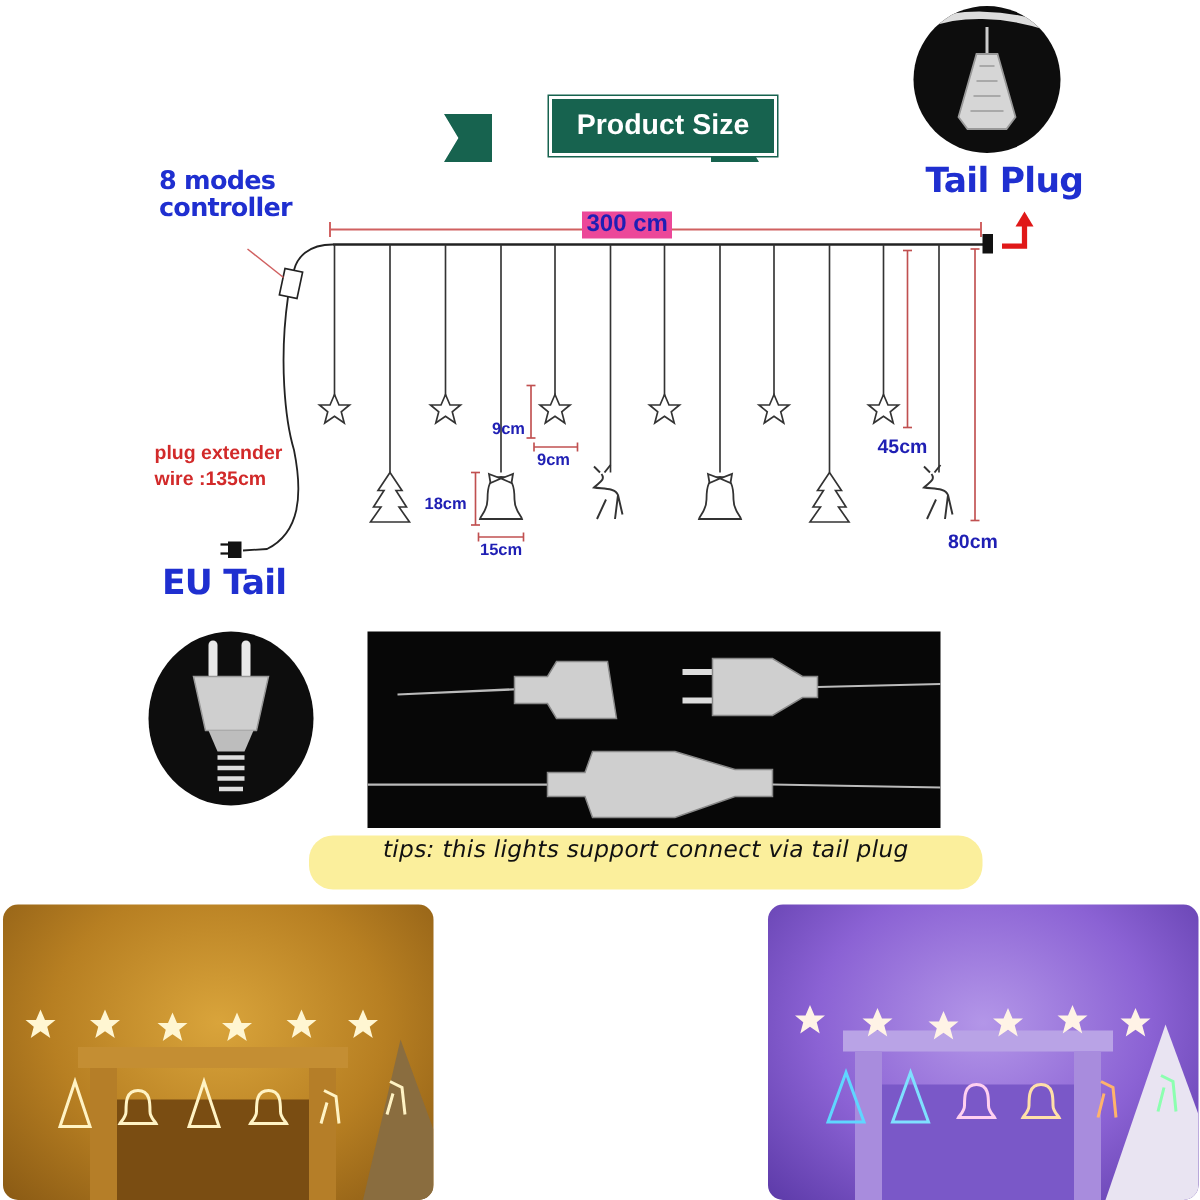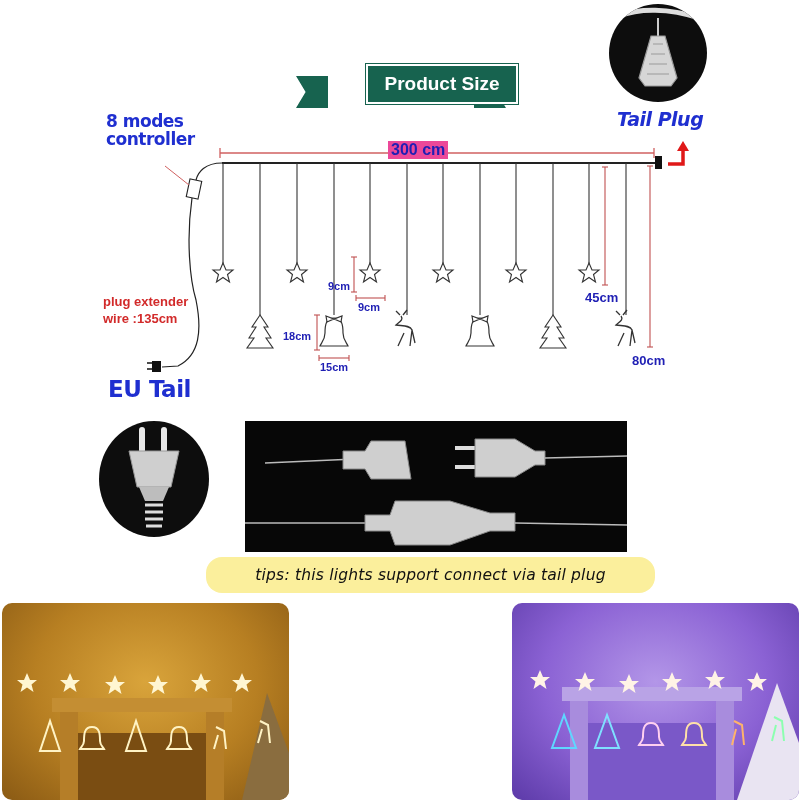--- a/index.html
+++ b/index.html
@@ -8,39 +8,39 @@
 
   
   .banner { left: 296px; top: 62px; width: 210px; height: 50px; }
   .banner .tail { position: absolute; top: 14px; width: 32px; height: 32px; background: #17634f; }
   .banner .tail.l { left: 0; clip-path: polygon(0 0, 100% 0, 100% 100%, 0 100%, 30% 50%); }
   .banner .tail.r { right: 0; clip-path: polygon(0 0, 100% 0, 70% 50%, 100% 100%, 0 100%); }
   .banner .main { position: absolute; left: 22px; top: 2px; width: 152px; height: 40px; background: #17634f; border: 2px solid #ffffff; outline: 1px solid #17634f; color: #ffffff; font-weight: bold; font-size: 19px; display: flex; align-items: center; justify-content: center; margin-left: 48px; }
 
   .blue-heading { color: #1f2fd0; font-weight: bold; font-family: "DejaVu Sans", sans-serif; letter-spacing: -0.5px; }
   .controller-label { left: 106px; top: 112px; font-size: 17px; line-height: 18px; }
-  .tailplug-label { left: 617px; top: 108px; font-size: 19px; font-style: italic; }
+  .tailplug-label { left: 617px; top: 108px; font-size: 23px; }
   .euplug-label { left: 108px; top: 376px; font-size: 23px; }
 
   .red-text { color: #d22a2a; font-weight: bold; font-size: 13px; line-height: 17px; }
   .extender-label { left: 103px; top: 293px; }
 
   .notice { left: 243px; top: 376px; width: 410px; color: #d33035; font-size: 13px; line-height: 17px; letter-spacing: -0.3px; }
 
   .dim-blue { color: #1f1fb4; font-weight: bold; font-size: 11px; }
   .dim-300 { left: 388px; top: 141px; font-size: 16px; color: #1f1fb4; font-weight: bold; background: #ec4899; padding: 0 3px; }
 
   
   .circle { border-radius: 50%; background: #0d0d0d; overflow: hidden; }
   .tail-circle { left: 609px; top: 4px; width: 98px; height: 98px; }
   .eu-circle { left: 99px; top: 421px; width: 110px; height: 116px; }
 
   .plug-photo { left: 245px; top: 421px; width: 382px; height: 131px; background: #070707; }
 
-  .tips { left: 206px; top: 557px; width: 449px; height: 36px; background: #fbef9c; border-radius: 16px; display: flex; align-items: center; justify-content: center; }
+  .tips { left: 206px; top: 557px; width: 449px; height: 36px; background: #fbef9c; border-radius: 16px; display: flex; justify-content: center; }
   .tips span { font-family: "DejaVu Sans", sans-serif; font-style: italic; font-size: 15.5px; color: #111; letter-spacing: 0.2px; }
 
   .photo-warm { left: 2px; top: 603px; width: 287px; height: 197px; border-radius: 10px; background: radial-gradient(ellipse at 50% 40%, #d9a43b 0%, #b77f22 55%, #8a5a14 100%); overflow: hidden; }
   .photo-multi { left: 512px; top: 603px; width: 287px; height: 197px; border-radius: 10px; background: radial-gradient(ellipse at 50% 40%, #b396e8 0%, #8b62d4 55%, #5c3aa8 100%); overflow: hidden; }
 </style>
 </head>
 <body>
 
 <div class="abs banner">
   <div class="tail l"></div>

